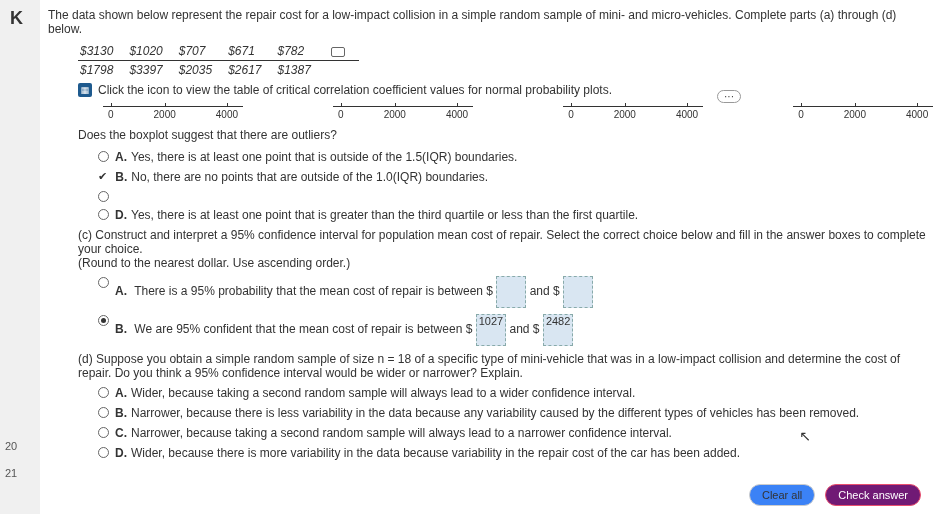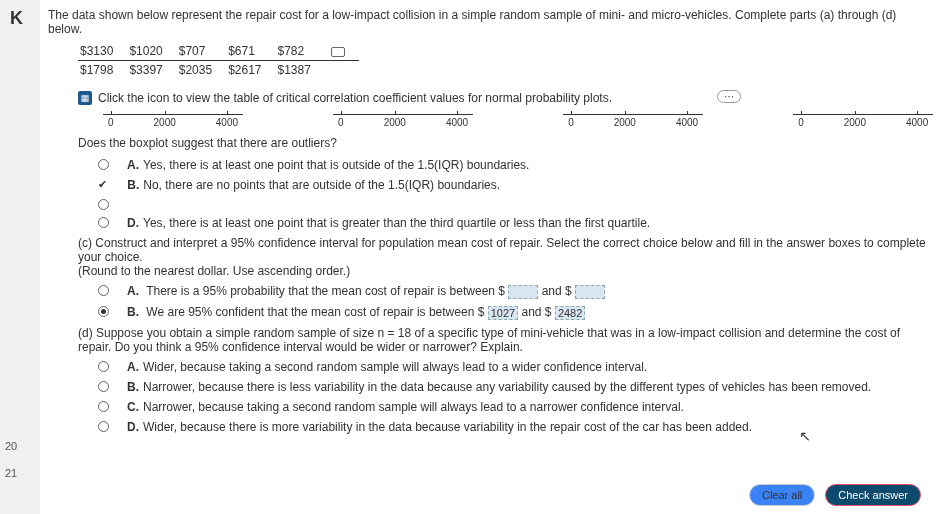--- a/index.html
+++ b/index.html
@@ -24,22 +24,23 @@
       position: absolute;
       left: 10px;
       top: 8px;
       font-size: 18px;
       font-weight: bold;
       cursor: pointer;
     }
     .intro { font-size: 12px; margin-bottom: 6px; }
     .data-table {
       margin-left: 30px;
-      margin-bottom: 12px;
+      margin-bottom: 4px;
       border-collapse: collapse;
+      font-style: italic;
     }
     .data-table td {
       padding: 2px 14px 2px 2px;
       font-size: 12px;
     }
     .data-table tr:first-child { border-bottom: 1px solid #333; }
     .table-link-row {
       display: flex;
       align-items: center;
       gap: 6px;
@@ -87,21 +88,21 @@
       left: 50%;
       width: 1px;
       height: 4px;
       background: #333;
     }
     .question { margin-left: 30px; margin-top: 6px; margin-bottom: 8px; font-size: 12px; }
     .options { margin-left: 50px; }
     .option-row {
       display: flex;
       align-items: flex-start;
-      gap: 18px;
+      gap: 6px;
       margin-bottom: 6px;
       font-size: 12px;
     }
     .radio {
       width: 11px;
       height: 11px;
       border: 1px solid #666;
       border-radius: 50%;
       flex-shrink: 0;
       margin-top: 1px;
@@ -124,21 +125,21 @@
     .opt-letter { font-weight: bold; margin-right: 4px; }
     .section-c, .section-d {
       margin-left: 30px;
       margin-top: 2px;
       font-size: 12px;
     }
     .sub-options { margin-left: 20px; margin-top: 6px; }
     .input-box {
       display: inline-block;
       min-width: 30px;
-      height: 14px;
+      height: 32px;
       background: #d9e6f2;
       border: 1px dashed #8aa;
       vertical-align: middle;
       padding: 0 2px;
       font-size: 11px;
       text-align: center;
     }
     .left-tabs {
       position: absolute;
       left: 0;
@@ -171,21 +172,21 @@
       display: flex;
       gap: 10px;
     }
     .btn {
       border: 1px solid #ccc;
       border-radius: 14px;
       padding: 4px 12px;
       font-size: 11px;
       background: #3b82f6;
     }
-    .btn.primary { background: #0c4a6e; color: #fff; border-color: #e94f6e; }
+    .btn.primary { background: #701a75; color: #fff; border-color: #e94f6e; }
     .copy-icon {
       display: inline-block;
       width: 14px;
       height: 10px;
       border: 1px solid #666;
       border-radius: 2px;
       vertical-align: middle;
       margin-left: 4px;
       position: relative;
     }
@@ -257,21 +258,21 @@
 
   <div class="question">Does the boxplot suggest that there are outliers?</div>
 
   <div class="options">
     <div class="option-row">
       <div class="radio"></div>
       <div><span class="opt-letter">A.</span><span>Yes, there is at least one point that is outside of the 1.5(IQR) boundaries.</span></div>
     </div>
     <div class="option-row">
       <span class="check-mark">✔</span>
-      <div><span class="opt-letter">B.</span><span>No, there are no points that are outside of the 1.5(IQR) boundaries.</span></div>
+      <div><span class="opt-letter">B.</span><span>No, there are no points that are outside of the 1.0(IQR) boundaries.</span></div>
     </div>
     <div class="option-row">
       <div class="radio"></div>
     </div>
     <div class="option-row">
       <div class="radio"></div>
       <div><span class="opt-letter">D.</span><span>Yes, there is at least one point that is greater than the third quartile or less than the first quartile.</span></div>
     </div>
   </div>
 

